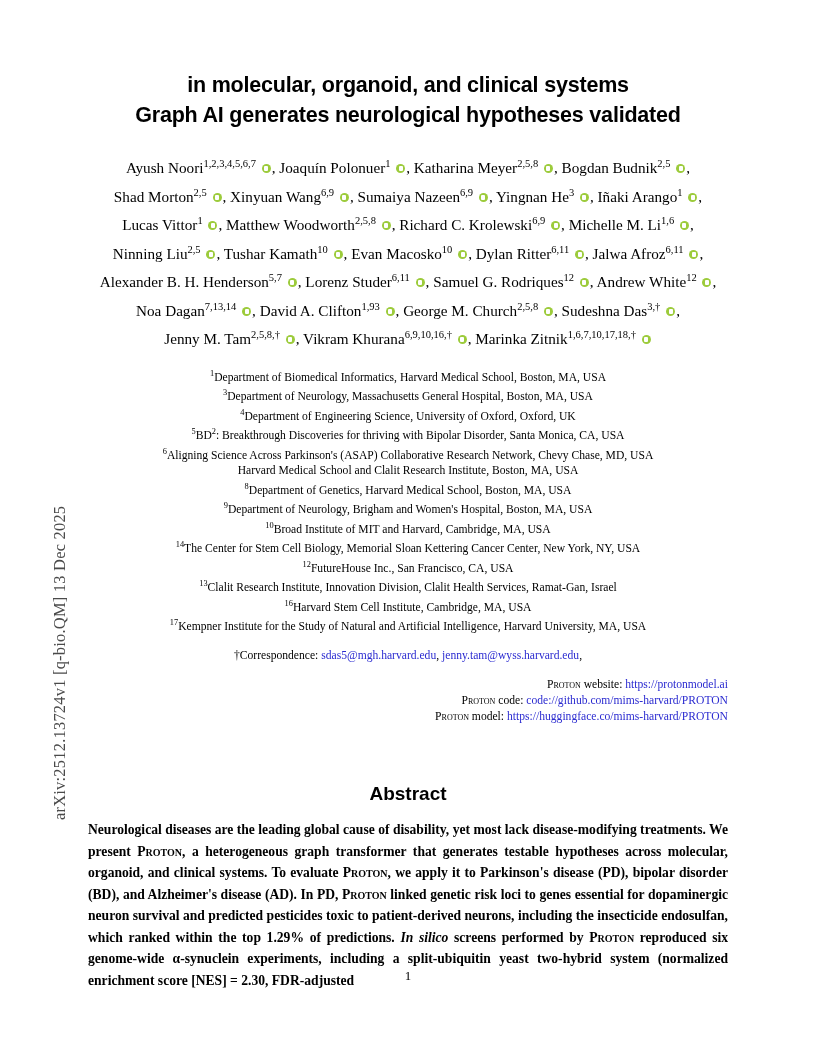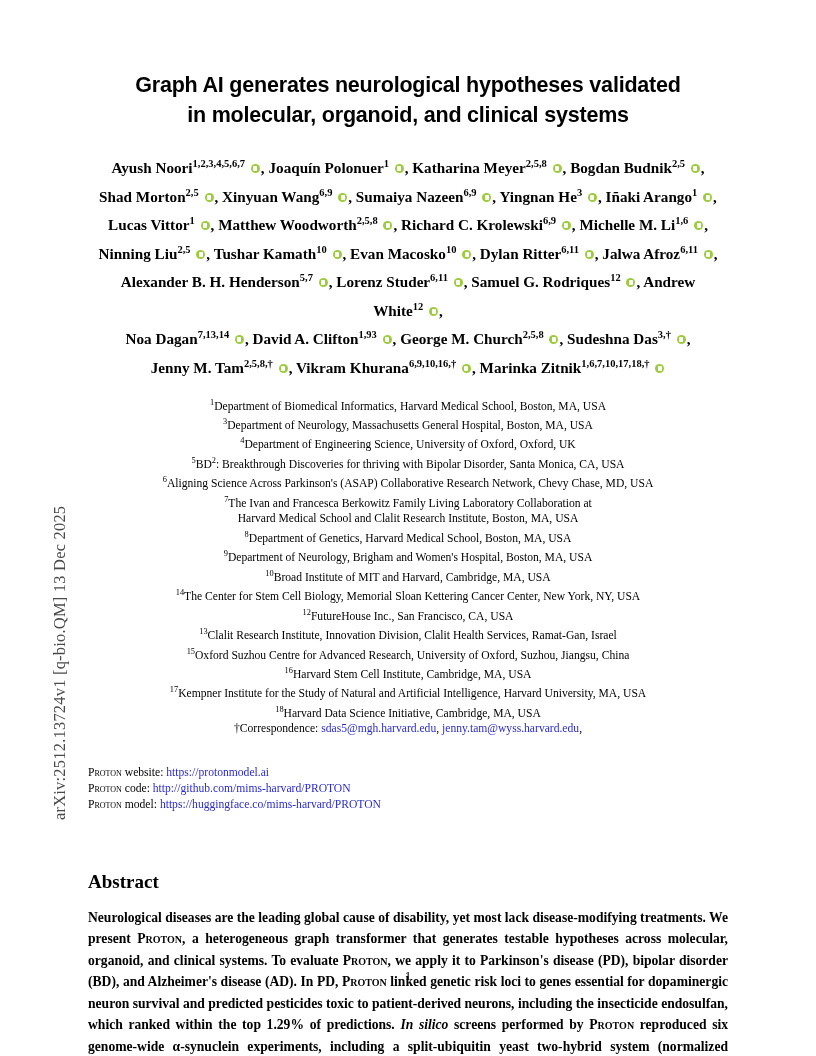--- a/index.html
+++ b/index.html
@@ -55,21 +55,20 @@
     line-height: 30px;
     letter-spacing: -0.2px;
     margin-bottom: 22px;
   }
 
   .authors {
     text-align: center;
     font-size: 15.2px;
     line-height: 24.5px;
     margin: 0 10px 14px 10px;
-    font-weight: bold;
   }
   .authors .sup {
     font-size: 10.5px;
     vertical-align: super;
   }
   .orcid {
     display: inline-block;
     width: 9px;
     height: 9px;
     border-radius: 50%;
@@ -98,41 +97,43 @@
   }
   .affils .sup {
     font-size: 8.4px;
     vertical-align: super;
   }
 
   .corresp {
     text-align: center;
     font-size: 11.6px;
     line-height: 15.6px;
+    margin-top: 14px;
   }
   .corresp a, .links a {
     color: #2a2ad0;
     text-decoration: none;
   }
   .links {
-    text-align: left;
+    text-align: right;
     font-size: 11.6px;
     line-height: 16px;
-    margin-top: 28px;
+    margin-top: 13px;
   }
   .sc {
     font-variant: small-caps;
   }
 
   .abstract-head {
-    font-family: Liberation Serif, serif;
+    font-family: Liberation Sans, sans-serif;
     font-weight: bold;
     font-size: 19px;
     margin-top: 58px;
     margin-bottom: 14px;
+    text-align: center;
   }
   .abstract-body {
     font-family: "Liberation Serif", serif;
     font-weight: bold;
     font-size: 13.6px;
     line-height: 21.5px;
     text-align: justify;
   }
   .abstract-body .sc {
     font-variant: small-caps;
@@ -152,61 +153,58 @@
 </head>
 <body>
 
 <div class="arxiv-stamp">
   <div class="vtext">arXiv:2512.13724v1  [q-bio.QM]  13 Dec 2025</div>
 </div>
 
 <div class="page">
 
   <div class="title">
+    <div>in molecular, organoid, and clinical systems</div>
     <div>Graph AI generates neurological hypotheses validated</div>
-    <div>in molecular, organoid, and clinical systems</div>
   </div>
 
   <div class="authors" id="authors">
       <div>Ayush Noori<span class="sup">1,2,3,4,5,6,7</span> <span class="orcid"></span>, Joaquín Polonuer<span class="sup">1</span> <span class="orcid"></span>, Katharina Meyer<span class="sup">2,5,8</span> <span class="orcid"></span>, Bogdan Budnik<span class="sup">2,5</span> <span class="orcid"></span>,</div>
       <div>Shad Morton<span class="sup">2,5</span> <span class="orcid"></span>, Xinyuan Wang<span class="sup">6,9</span> <span class="orcid"></span>, Sumaiya Nazeen<span class="sup">6,9</span> <span class="orcid"></span>, Yingnan He<span class="sup">3</span> <span class="orcid"></span>, Iñaki Arango<span class="sup">1</span> <span class="orcid"></span>,</div>
       <div>Lucas Vittor<span class="sup">1</span> <span class="orcid"></span>, Matthew Woodworth<span class="sup">2,5,8</span> <span class="orcid"></span>, Richard C. Krolewski<span class="sup">6,9</span> <span class="orcid"></span>, Michelle M. Li<span class="sup">1,6</span> <span class="orcid"></span>,</div>
       <div>Ninning Liu<span class="sup">2,5</span> <span class="orcid"></span>, Tushar Kamath<span class="sup">10</span> <span class="orcid"></span>, Evan Macosko<span class="sup">10</span> <span class="orcid"></span>, Dylan Ritter<span class="sup">6,11</span> <span class="orcid"></span>, Jalwa Afroz<span class="sup">6,11</span> <span class="orcid"></span>,</div>
       <div>Alexander B. H. Henderson<span class="sup">5,7</span> <span class="orcid"></span>, Lorenz Studer<span class="sup">6,11</span> <span class="orcid"></span>, Samuel G. Rodriques<span class="sup">12</span> <span class="orcid"></span>, Andrew White<span class="sup">12</span> <span class="orcid"></span>,</div>
       <div>Noa Dagan<span class="sup">7,13,14</span> <span class="orcid"></span>, David A. Clifton<span class="sup">1,93</span> <span class="orcid"></span>, George M. Church<span class="sup">2,5,8</span> <span class="orcid"></span>, Sudeshna Das<span class="sup">3,†</span> <span class="orcid"></span>,</div>
       <div>Jenny M. Tam<span class="sup">2,5,8,†</span> <span class="orcid"></span>, Vikram Khurana<span class="sup">6,9,10,16,†</span> <span class="orcid"></span>, Marinka Zitnik<span class="sup">1,6,7,10,17,18,†</span> <span class="orcid"></span></div>
     </div>
 
   <div class="affils" id="affils">
       <div><span class="sup">1</span>Department of Biomedical Informatics, Harvard Medical School, Boston, MA, USA</div>
       <div><span class="sup">3</span>Department of Neurology, Massachusetts General Hospital, Boston, MA, USA</div>
       <div><span class="sup">4</span>Department of Engineering Science, University of Oxford, Oxford, UK</div>
       <div><span class="sup">5</span>BD<span class="sup">2</span>: Breakthrough Discoveries for thriving with Bipolar Disorder, Santa Monica, CA, USA</div>
       <div><span class="sup">6</span>Aligning Science Across Parkinson's (ASAP) Collaborative Research Network, Chevy Chase, MD, USA</div>
-      <div><span class="sup">7</span>The Ivan and Francesca Berkowitz Family Living Laboratory Collaboration at</div>
       <div>Harvard Medical School and Clalit Research Institute, Boston, MA, USA</div>
       <div><span class="sup">8</span>Department of Genetics, Harvard Medical School, Boston, MA, USA</div>
       <div><span class="sup">9</span>Department of Neurology, Brigham and Women's Hospital, Boston, MA, USA</div>
       <div><span class="sup">10</span>Broad Institute of MIT and Harvard, Cambridge, MA, USA</div>
       <div><span class="sup">14</span>The Center for Stem Cell Biology, Memorial Sloan Kettering Cancer Center, New York, NY, USA</div>
       <div><span class="sup">12</span>FutureHouse Inc., San Francisco, CA, USA</div>
       <div><span class="sup">13</span>Clalit Research Institute, Innovation Division, Clalit Health Services, Ramat-Gan, Israel</div>
-      <div><span class="sup">15</span>Oxford Suzhou Centre for Advanced Research, University of Oxford, Suzhou, Jiangsu, China</div>
       <div><span class="sup">16</span>Harvard Stem Cell Institute, Cambridge, MA, USA</div>
       <div><span class="sup">17</span>Kempner Institute for the Study of Natural and Artificial Intelligence, Harvard University, MA, USA</div>
-      <div><span class="sup">18</span>Harvard Data Science Initiative, Cambridge, MA, USA</div>
     </div>
 
   <div class="corresp" id="corresp">
       <div><span class="sup">†</span>Correspondence: <a href="#">sdas5@mgh.harvard.edu</a>, <a href="#">jenny.tam@wyss.harvard.edu</a>,</div>
     </div>
 
   <div class="links" id="links">
       <div><span><span class="sc">Proton</span> website:</span> <a href="#">https://protonmodel.ai</a></div>
-      <div><span><span class="sc">Proton</span> code:</span> <a href="#">http://github.com/mims-harvard/PROTON</a></div>
+      <div><span><span class="sc">Proton</span> code:</span> <a href="#">code://github.com/mims-harvard/PROTON</a></div>
       <div><span><span class="sc">Proton</span> model:</span> <a href="#">https://huggingface.co/mims-harvard/PROTON</a></div>
     </div>
 
   <div class="abstract-head">Abstract</div>
   <div class="abstract-body" id="abstract">Neurological diseases are the leading global cause of disability, yet most lack disease-modifying treatments. We present <span class="sc">Proton</span>, a heterogeneous graph transformer that generates testable hypotheses across molecular, organoid, and clinical systems. To evaluate <span class="sc">Proton</span>, we apply it to Parkinson's disease (PD), bipolar disorder (BD), and Alzheimer's disease (AD). In PD, <span class="sc">Proton</span> linked genetic risk loci to genes essential for dopaminergic neuron survival and predicted pesticides toxic to patient-derived neurons, including the insecticide endosulfan, which ranked within the top 1.29% of predictions. <em>In silico</em> screens performed by <span class="sc">Proton</span> reproduced six genome-wide α-synuclein experiments, including a split-ubiquitin yeast two-hybrid system (normalized enrichment score [NES] = 2.30, FDR-adjusted</div>
 
 </div>
 
 <div class="pagenum">1</div>
 

